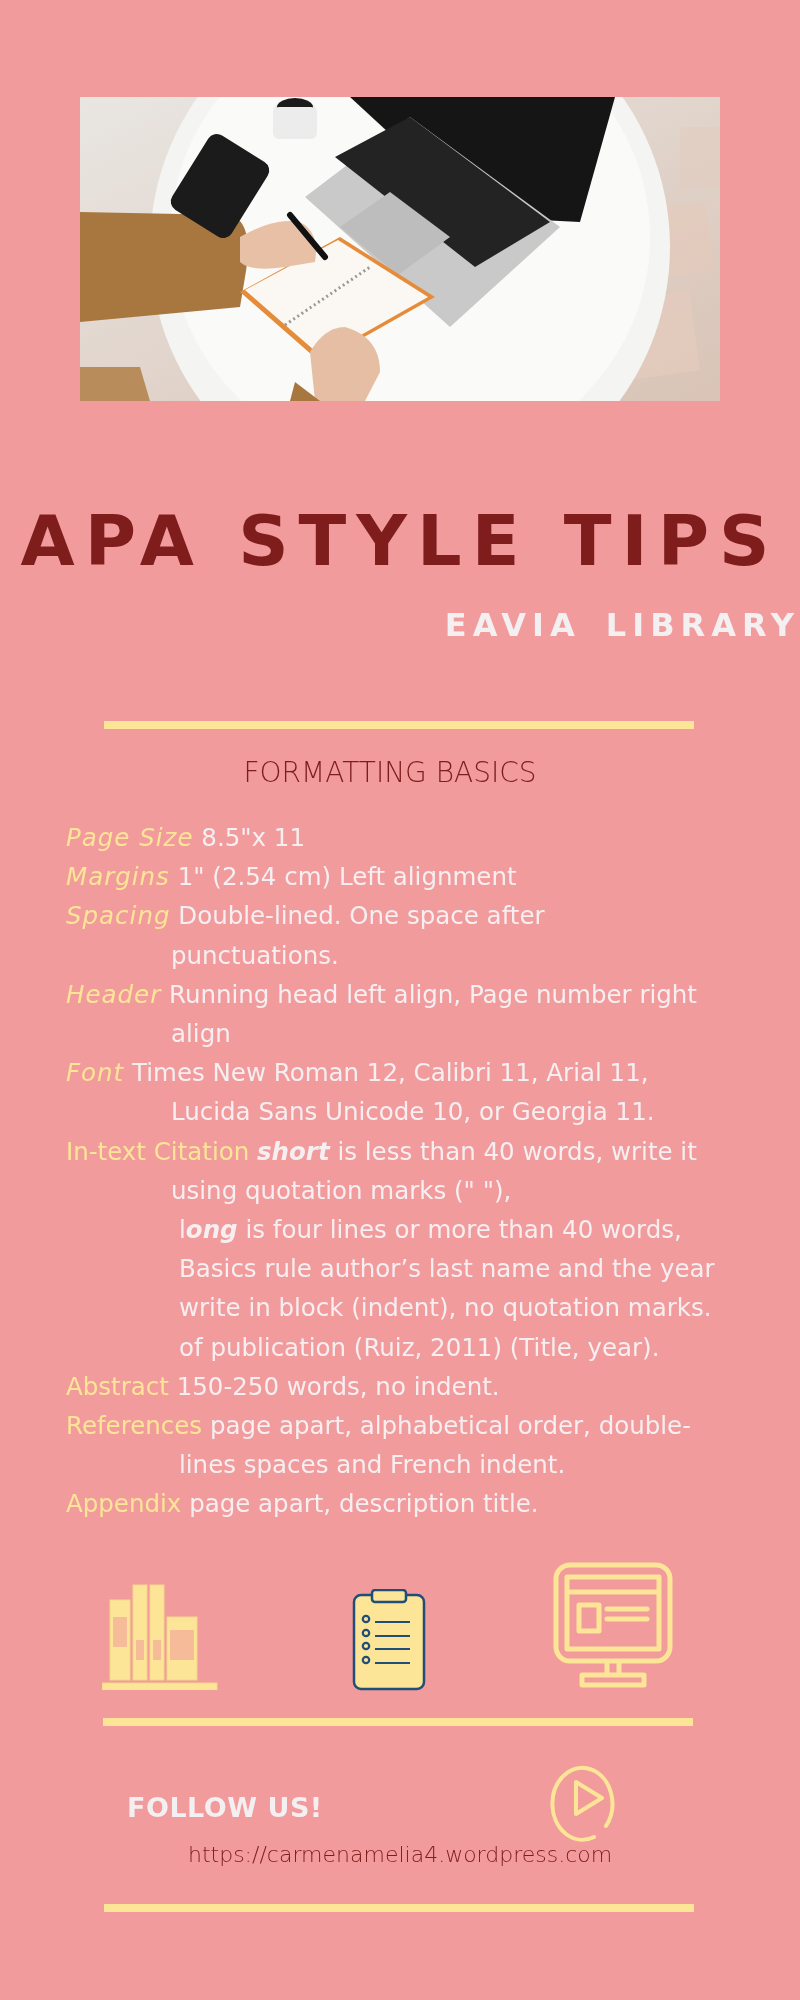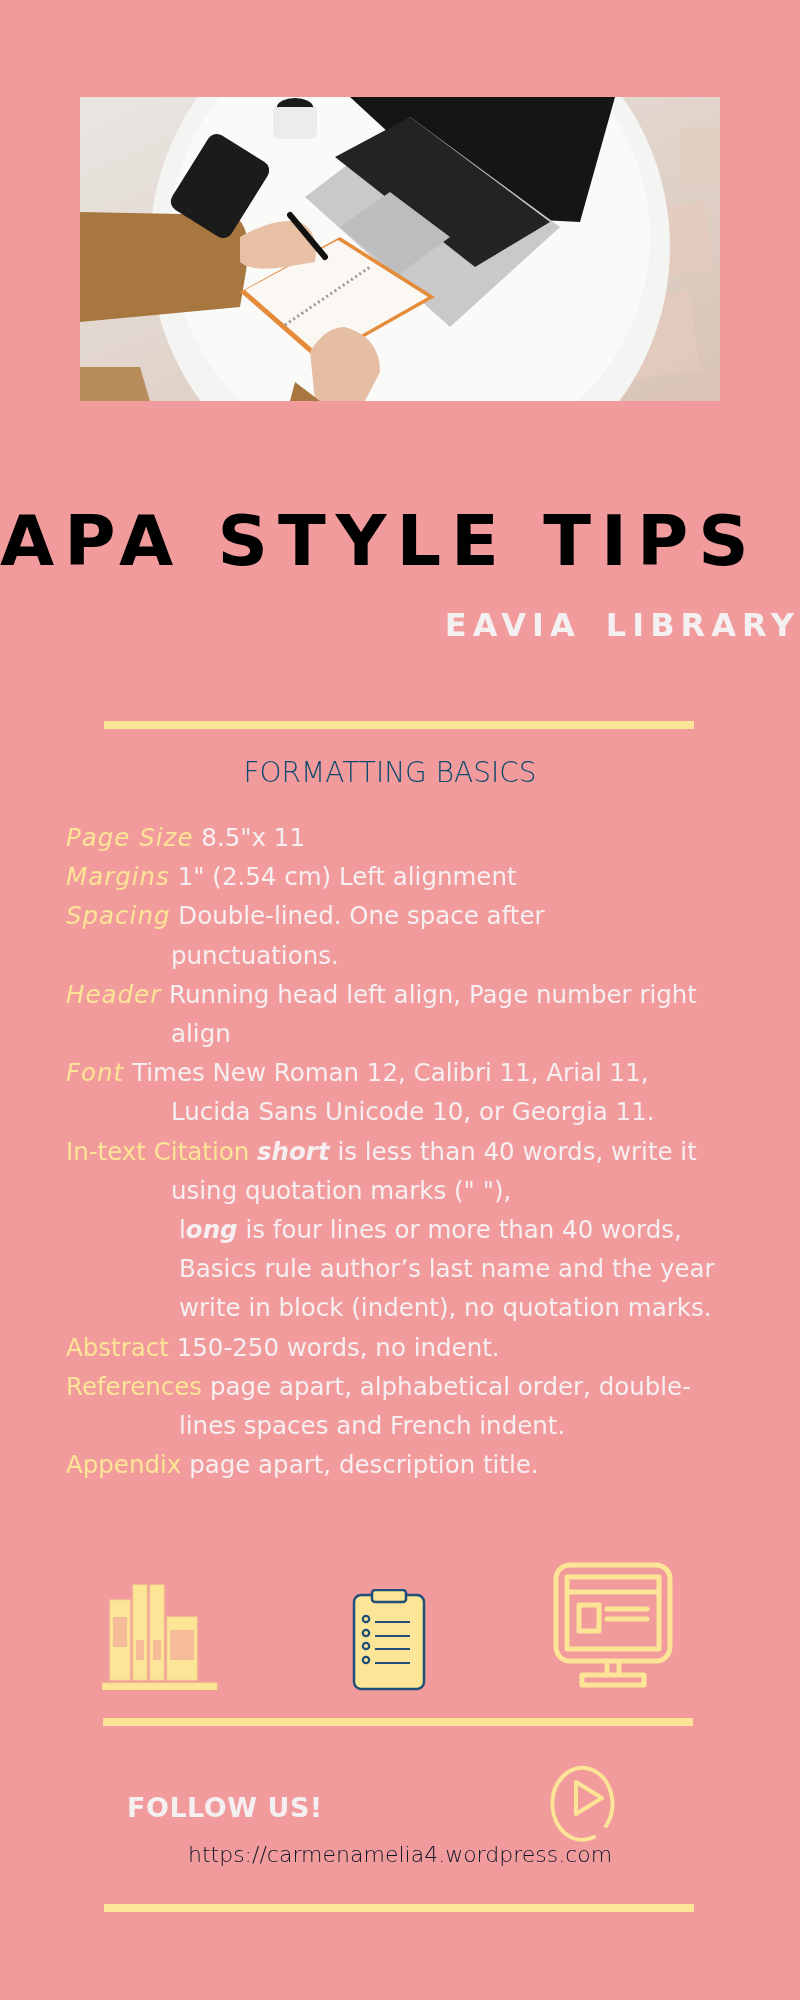--- a/index.html
+++ b/index.html
@@ -11,36 +11,36 @@
     position: relative;
     overflow: hidden;
   }
   .hero-photo {
     position: absolute; left: 80px; top: 97px; width: 640px; height: 304px;
     overflow: hidden; background: #d8d4cf;
   }
   .hero-photo svg { width: 100%; height: 100%; display: block; }
 
   .title {
-    position: absolute; left: 0; top: 500px; width: 800px; 
+    position: absolute; left: 0; top: 500px; width: 800px; text-align: center;
     font-family: "DejaVu Sans", sans-serif; font-weight: bold;
-    font-size: 70px; letter-spacing: 10px; color: #000000;
+    font-size: 70px; letter-spacing: 10px; color: #7f1d1d;
   }
   .subtitle {
     position: absolute; left: 0; top: 606px; width: 800px; text-align: right;
     font-weight: bold; font-size: 32px; letter-spacing: 6px; color: #F4F0F1;
     word-spacing: 8px;
   }
   .rule {
     position: absolute; height: 8px; background: #FCE596;
   }
   .section-heading {
     position: absolute; left: 0; top: 756px; width: 780px; text-align: center;
     font-family: "DejaVu Sans", sans-serif; font-weight: 200;
-    font-size: 28px; color: #0c4a6e; letter-spacing: 0px;
+    font-size: 28px; color: #7f1d1d; letter-spacing: 0px;
   }
   .tips {
     position: absolute; left: 50px; top: 818px; width: 720px;
     font-size: 24.5px; line-height: 39.2px;
   }
   .tip { position: relative; }
   .tip .label { color: #FCE596; margin-left: 16px; }
   .tip .label.italic { font-style: italic; letter-spacing: 1px; }
   .tip .cont { display: block; }
   .ind1 { padding-left: 121px; }
@@ -49,21 +49,21 @@
 
   .icons-row { position: absolute; left: 0; top: 1550px; width: 800px; height: 150px; }
   .icon { position: absolute; }
 
   .follow {
     position: absolute; left: 127px; top: 1792px;
     font-weight: bold; font-size: 27px; color: #F4F0F1; letter-spacing: 0.5px;
   }
   .url {
     position: absolute; left: 188px; top: 1842px;
-    font-weight: 200; font-size: 22px; color: #0f172a;
+    font-weight: 200; font-size: 22px; color: #7f1d1d;
   }
   .play-icon { position: absolute; left: 546px; top: 1758px; width: 82px; height: 84px; }
 </style>
 </head>
 <body>
 
 <div class="hero-photo">
   <svg viewBox="0 0 640 304" preserveAspectRatio="none">
     <defs>
       <linearGradient id="floor" x1="0" y1="0" x2="1" y2="1">
@@ -139,20 +139,21 @@
     <span>Times New Roman 12, Calibri 11, Arial 11,</span>
     <span class="cont ind1">Lucida Sans Unicode 10, or Georgia 11.</span>
   </div>
   <div class="tip">
     <span class="label">In-text Citation</span>
     <span class="em">short</span><span> is less than 40 words,  write it</span>
     <span class="cont ind1">using quotation marks ("  "),</span>
     <span class="cont ind2"><span>l</span><span class="em">ong</span><span> is four lines or more than 40 words,</span></span>
     <span class="cont ind2">Basics rule author’s last name and the year</span>
     <span class="cont ind2">write in block (indent), no quotation marks.</span>
+    <span class="cont ind2">of publication (Ruiz, 2011) (Title, year).</span>
   </div>
   <div class="tip">
     <span class="label">Abstract</span>
     <span>150-250 words, no indent.</span>
   </div>
   <div class="tip">
     <span class="label">References</span>
     <span>page apart, alphabetical order, double-</span>
     <span class="cont ind2">lines spaces and French indent.</span>
   </div>

